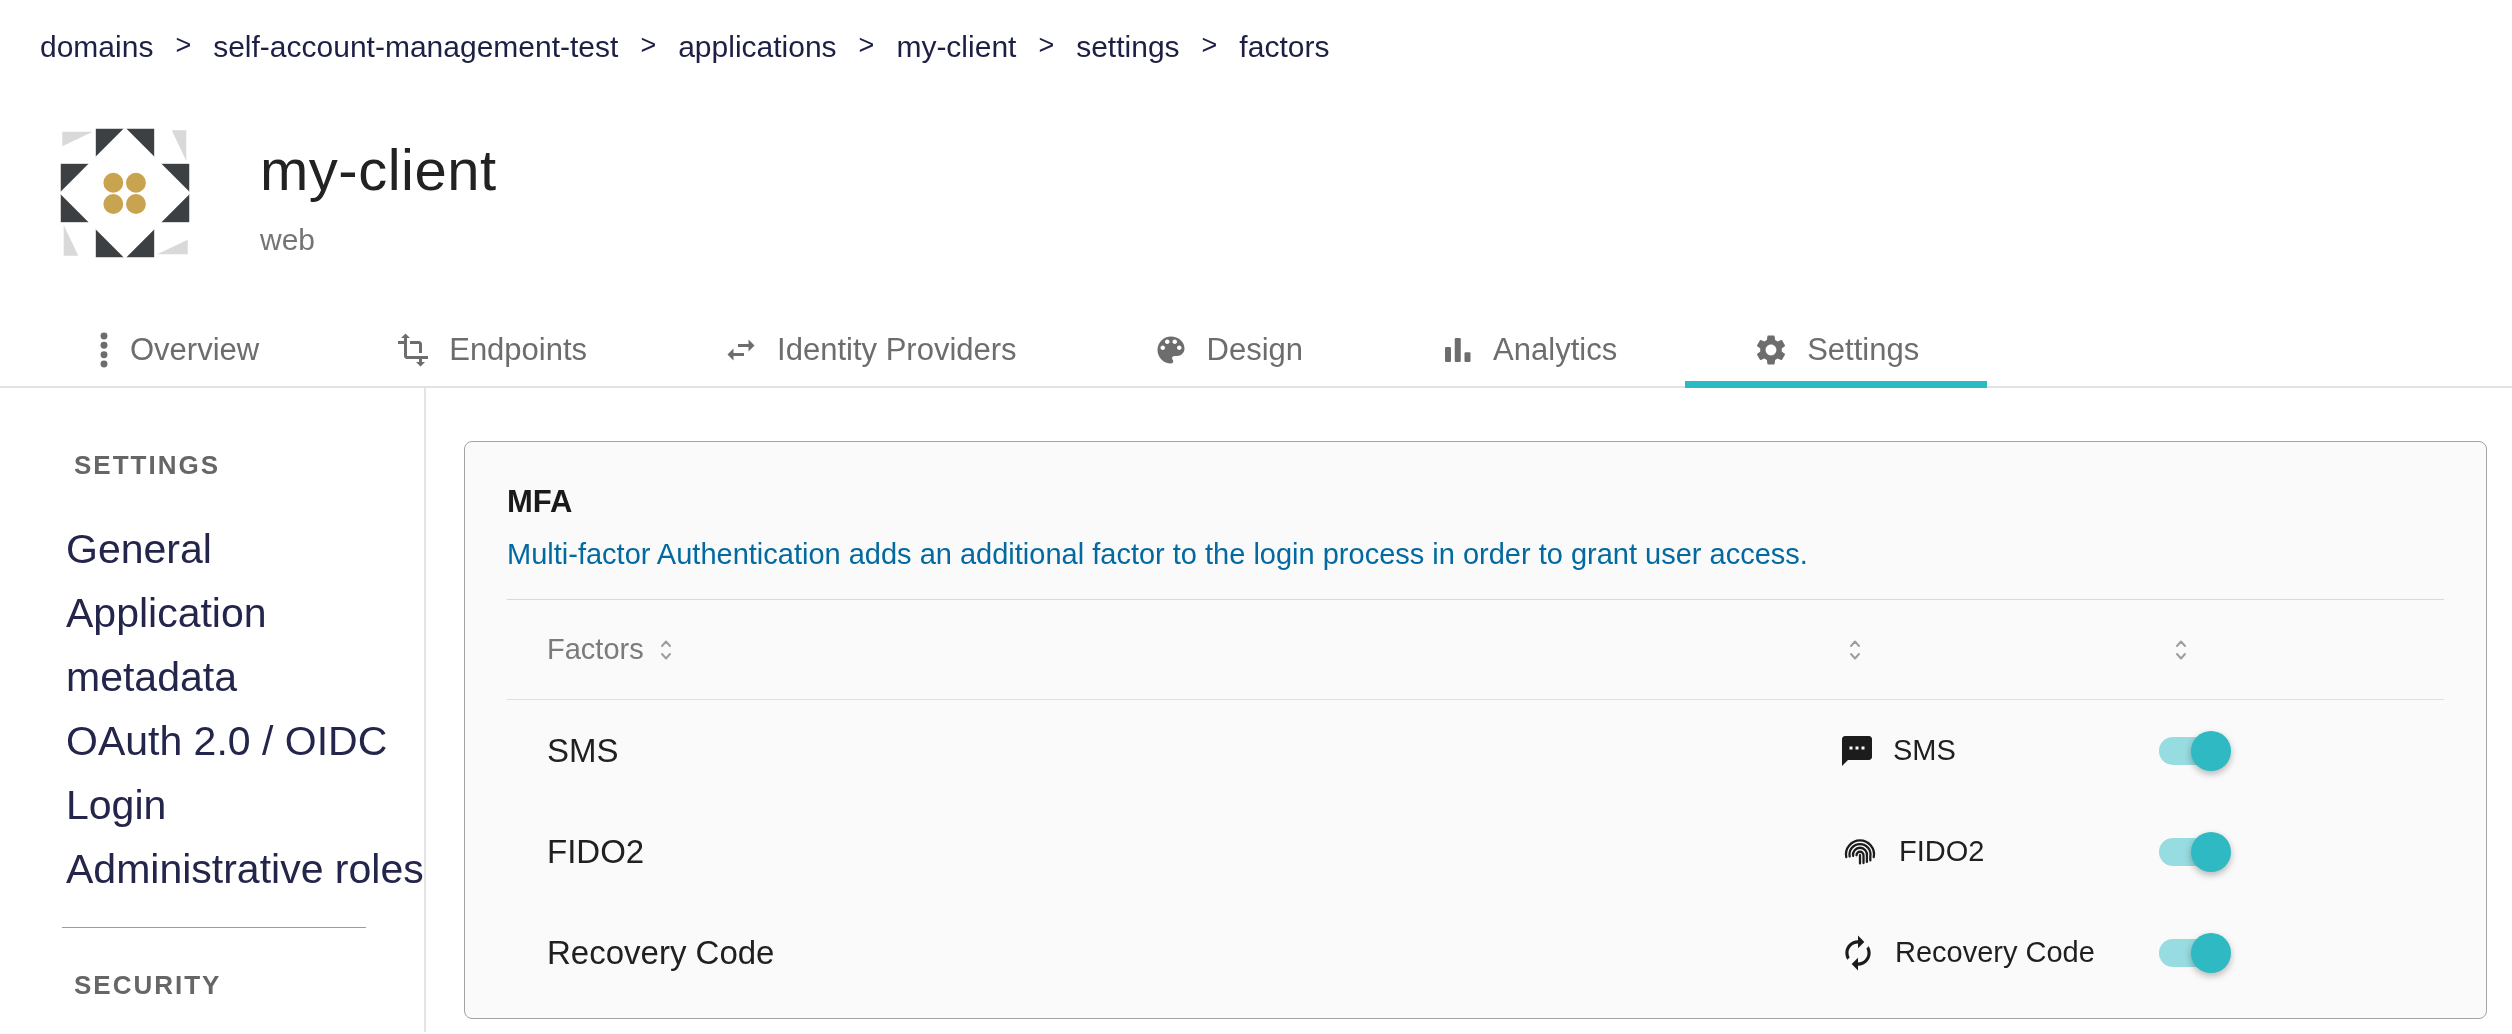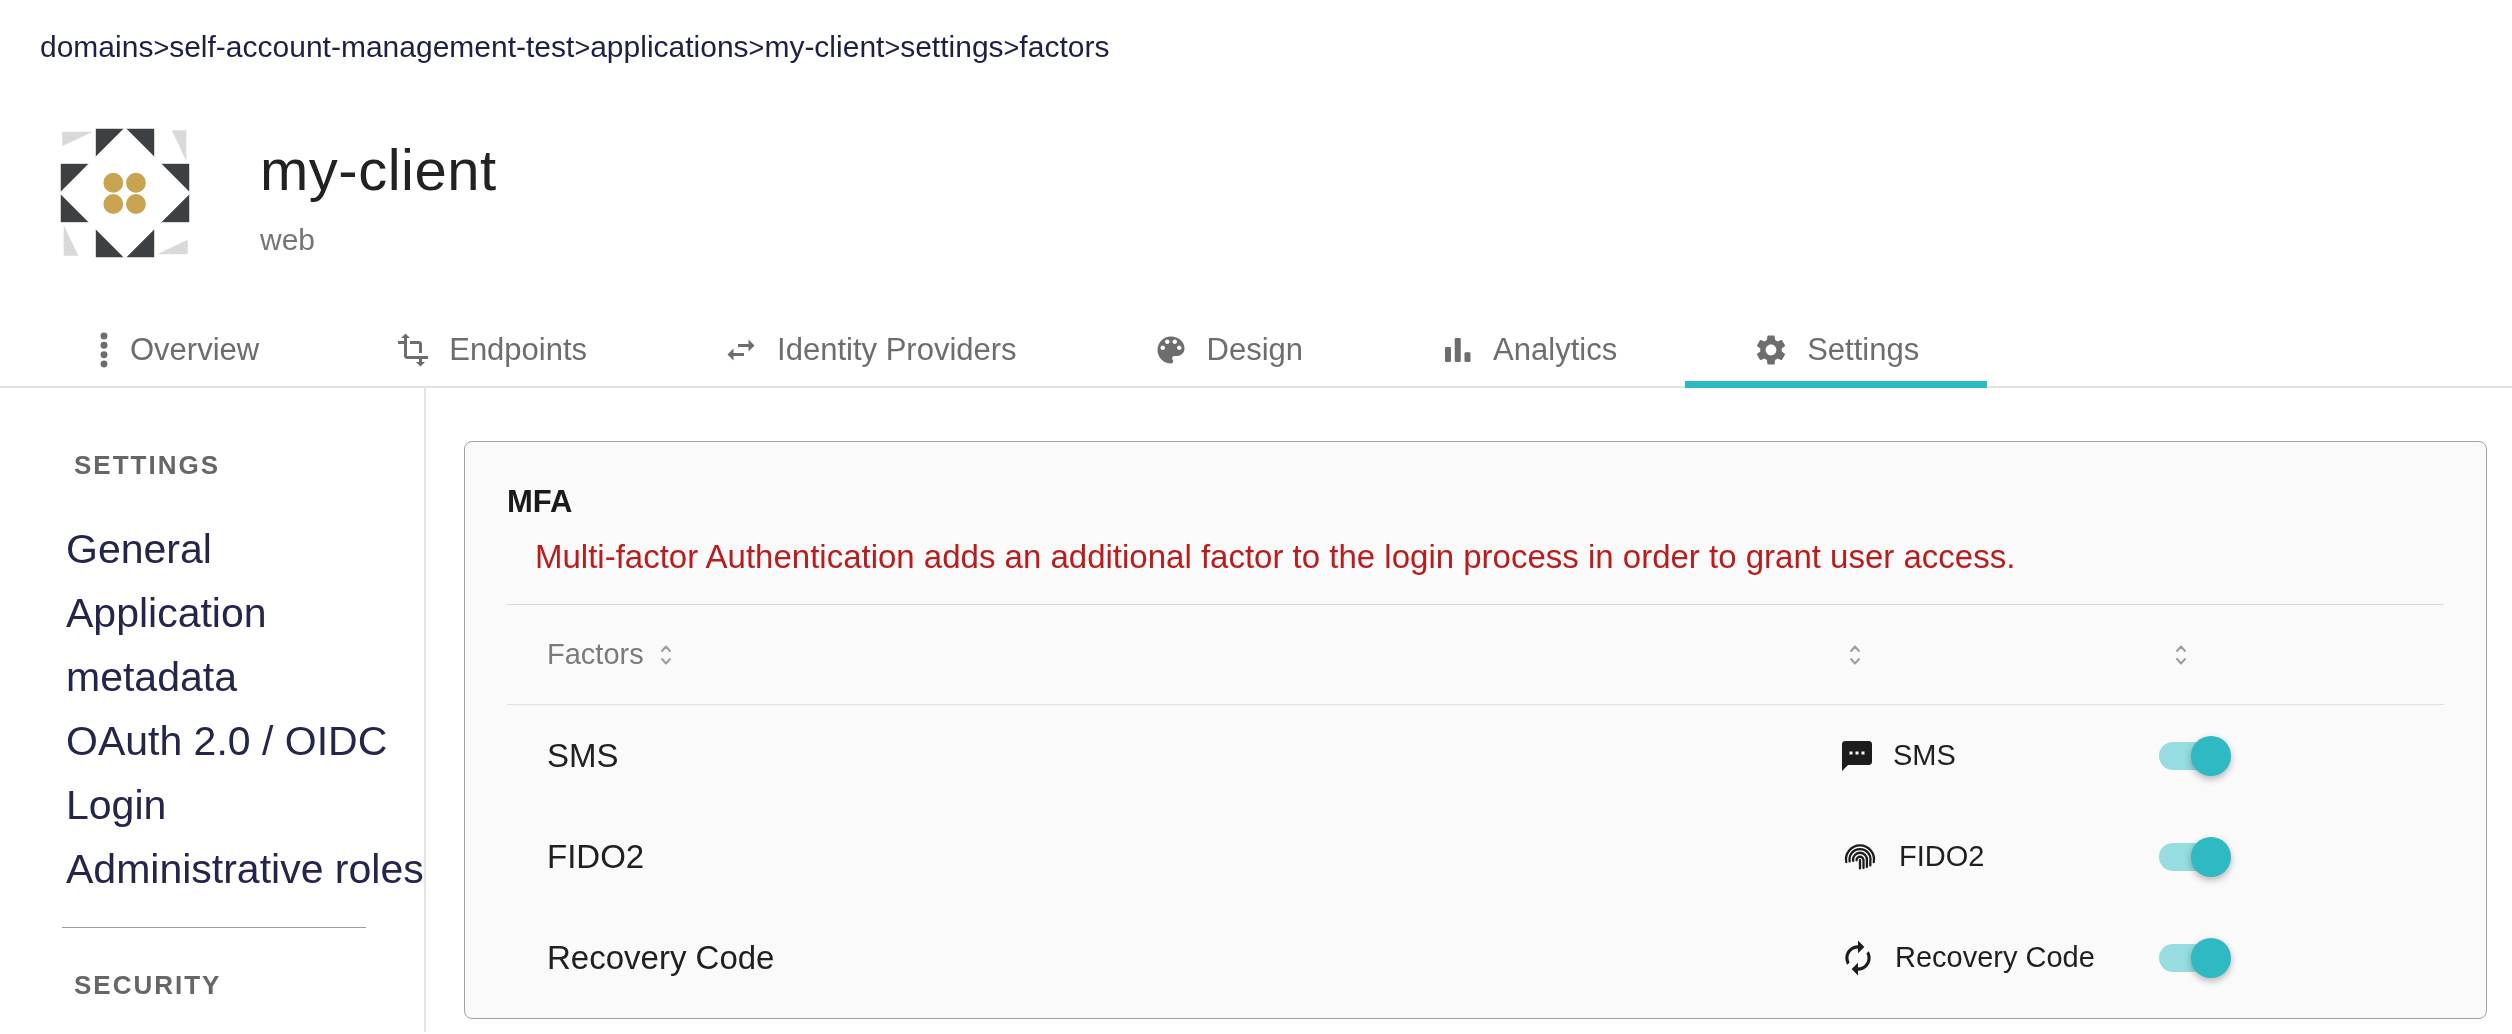--- a/index.html
+++ b/index.html
@@ -1,20 +1,20 @@
 <!DOCTYPE html>
 <html><head>
 <meta charset="utf-8">
 <style>
   * { margin:0; padding:0; box-sizing:border-box; }
   html,body { width:2512px; height:1034px; background:#ffffff; overflow:hidden;
     font-family:"Liberation Sans", sans-serif; -webkit-font-smoothing:antialiased; }
 
   
-  .breadcrumb { padding:30px 0 0 40px; font-size:30px; color:#1d2044; display:flex; gap:0; align-items:flex-end; }
+  .breadcrumb { padding:30px 0 0 40px; font-size:30px; color:#1d2044; display:flex; gap:22px; align-items:flex-start; }
   .breadcrumb a { color:#1d2044; text-decoration:none; cursor:pointer; }
   .breadcrumb .sep { color:#1d2044; font-size:27px; }
 
   
   .app-header { display:flex; align-items:flex-start; margin:56px 0 0 52px; }
   .app-logo { width:146px; height:146px; flex:0 0 auto; }
   .app-titles { margin-left:62px; padding-top:16px; }
   .app-title { font-size:58px; color:#222222; font-weight:400; letter-spacing:0.5px; }
   .app-subtitle { font-size:30px; color:#757575; margin-top:20px; }
 
@@ -34,21 +34,21 @@
   .side-list li { font-size:41px; color:#23264a; line-height:64px; cursor:pointer; }
   .side-divider { width:304px; height:1px; background:#9c9c9c; margin:26px 0 0 -4px; }
   .side-title.second { margin-top:42px; }
   .side-list.security { margin-top:44px; }
   .side-list.security li { color:#35bcc6; font-weight:700; }
 
   
   .main { flex:1; padding:53px 25px 0 38px; }
   .card { background:#fafafa; border:1px solid #a3a3a3; border-radius:8px; height:578px; padding:0 42px; }
   .card-title { font-size:31px; font-weight:700; color:#1a1a1a; padding-top:42px; }
-  .card-desc { font-size:33px; color:#b91c1c; margin-top:18px;margin-left:28px; }
+  .card-desc { font-size:29px; color:#0369a1; margin-top:18px; }
   .card-divider { height:1px; background:#d9d9d9; margin-top:28px; }
 
   .trow { display:flex; align-items:center; }
   .thead { height:100px; border-bottom:1px solid #e0e0e0; color:#7b7b7b; font-size:29px; }
   .tdata { height:101px; }
   .col-name { flex:1; padding-left:40px; display:flex; align-items:center; gap:10px; }
   .col-icon { width:320px; display:flex; align-items:center; gap:18px; }
   .col-toggle { width:285px; display:flex; align-items:center; }
   .row-name { font-size:33px; color:#202020; }
   .factor-label { font-size:29px; color:#1f1f1f; }

